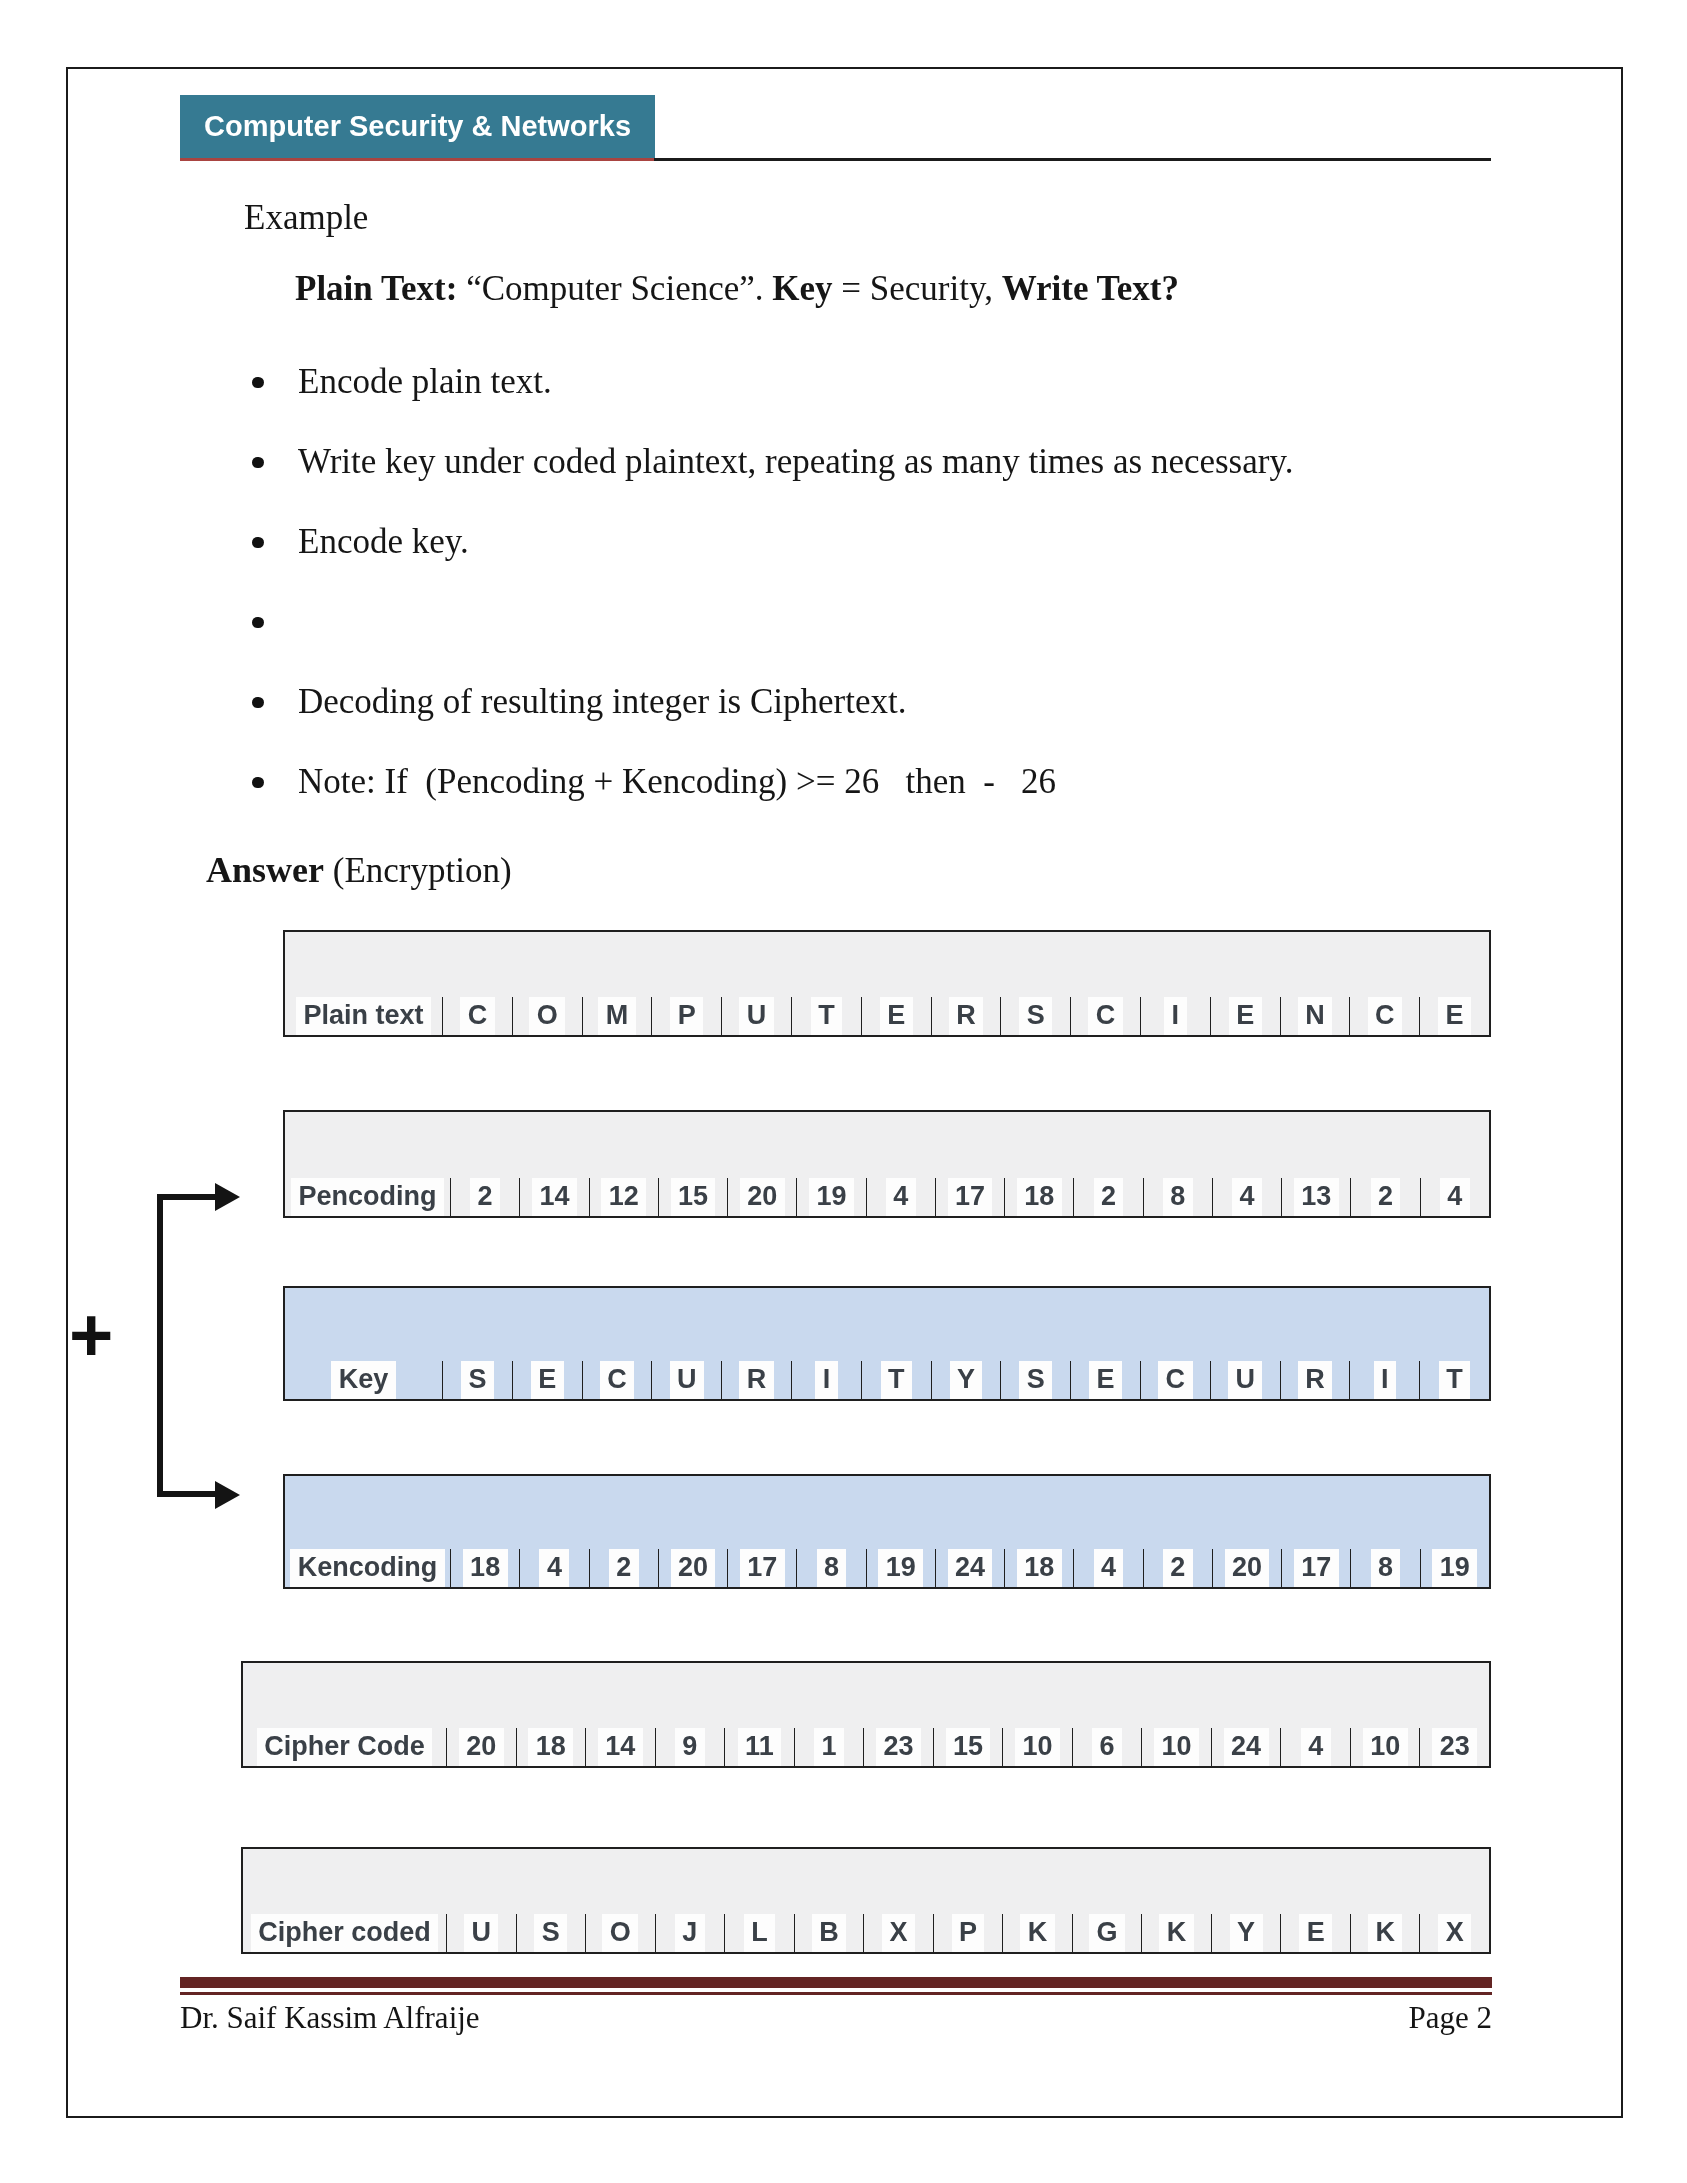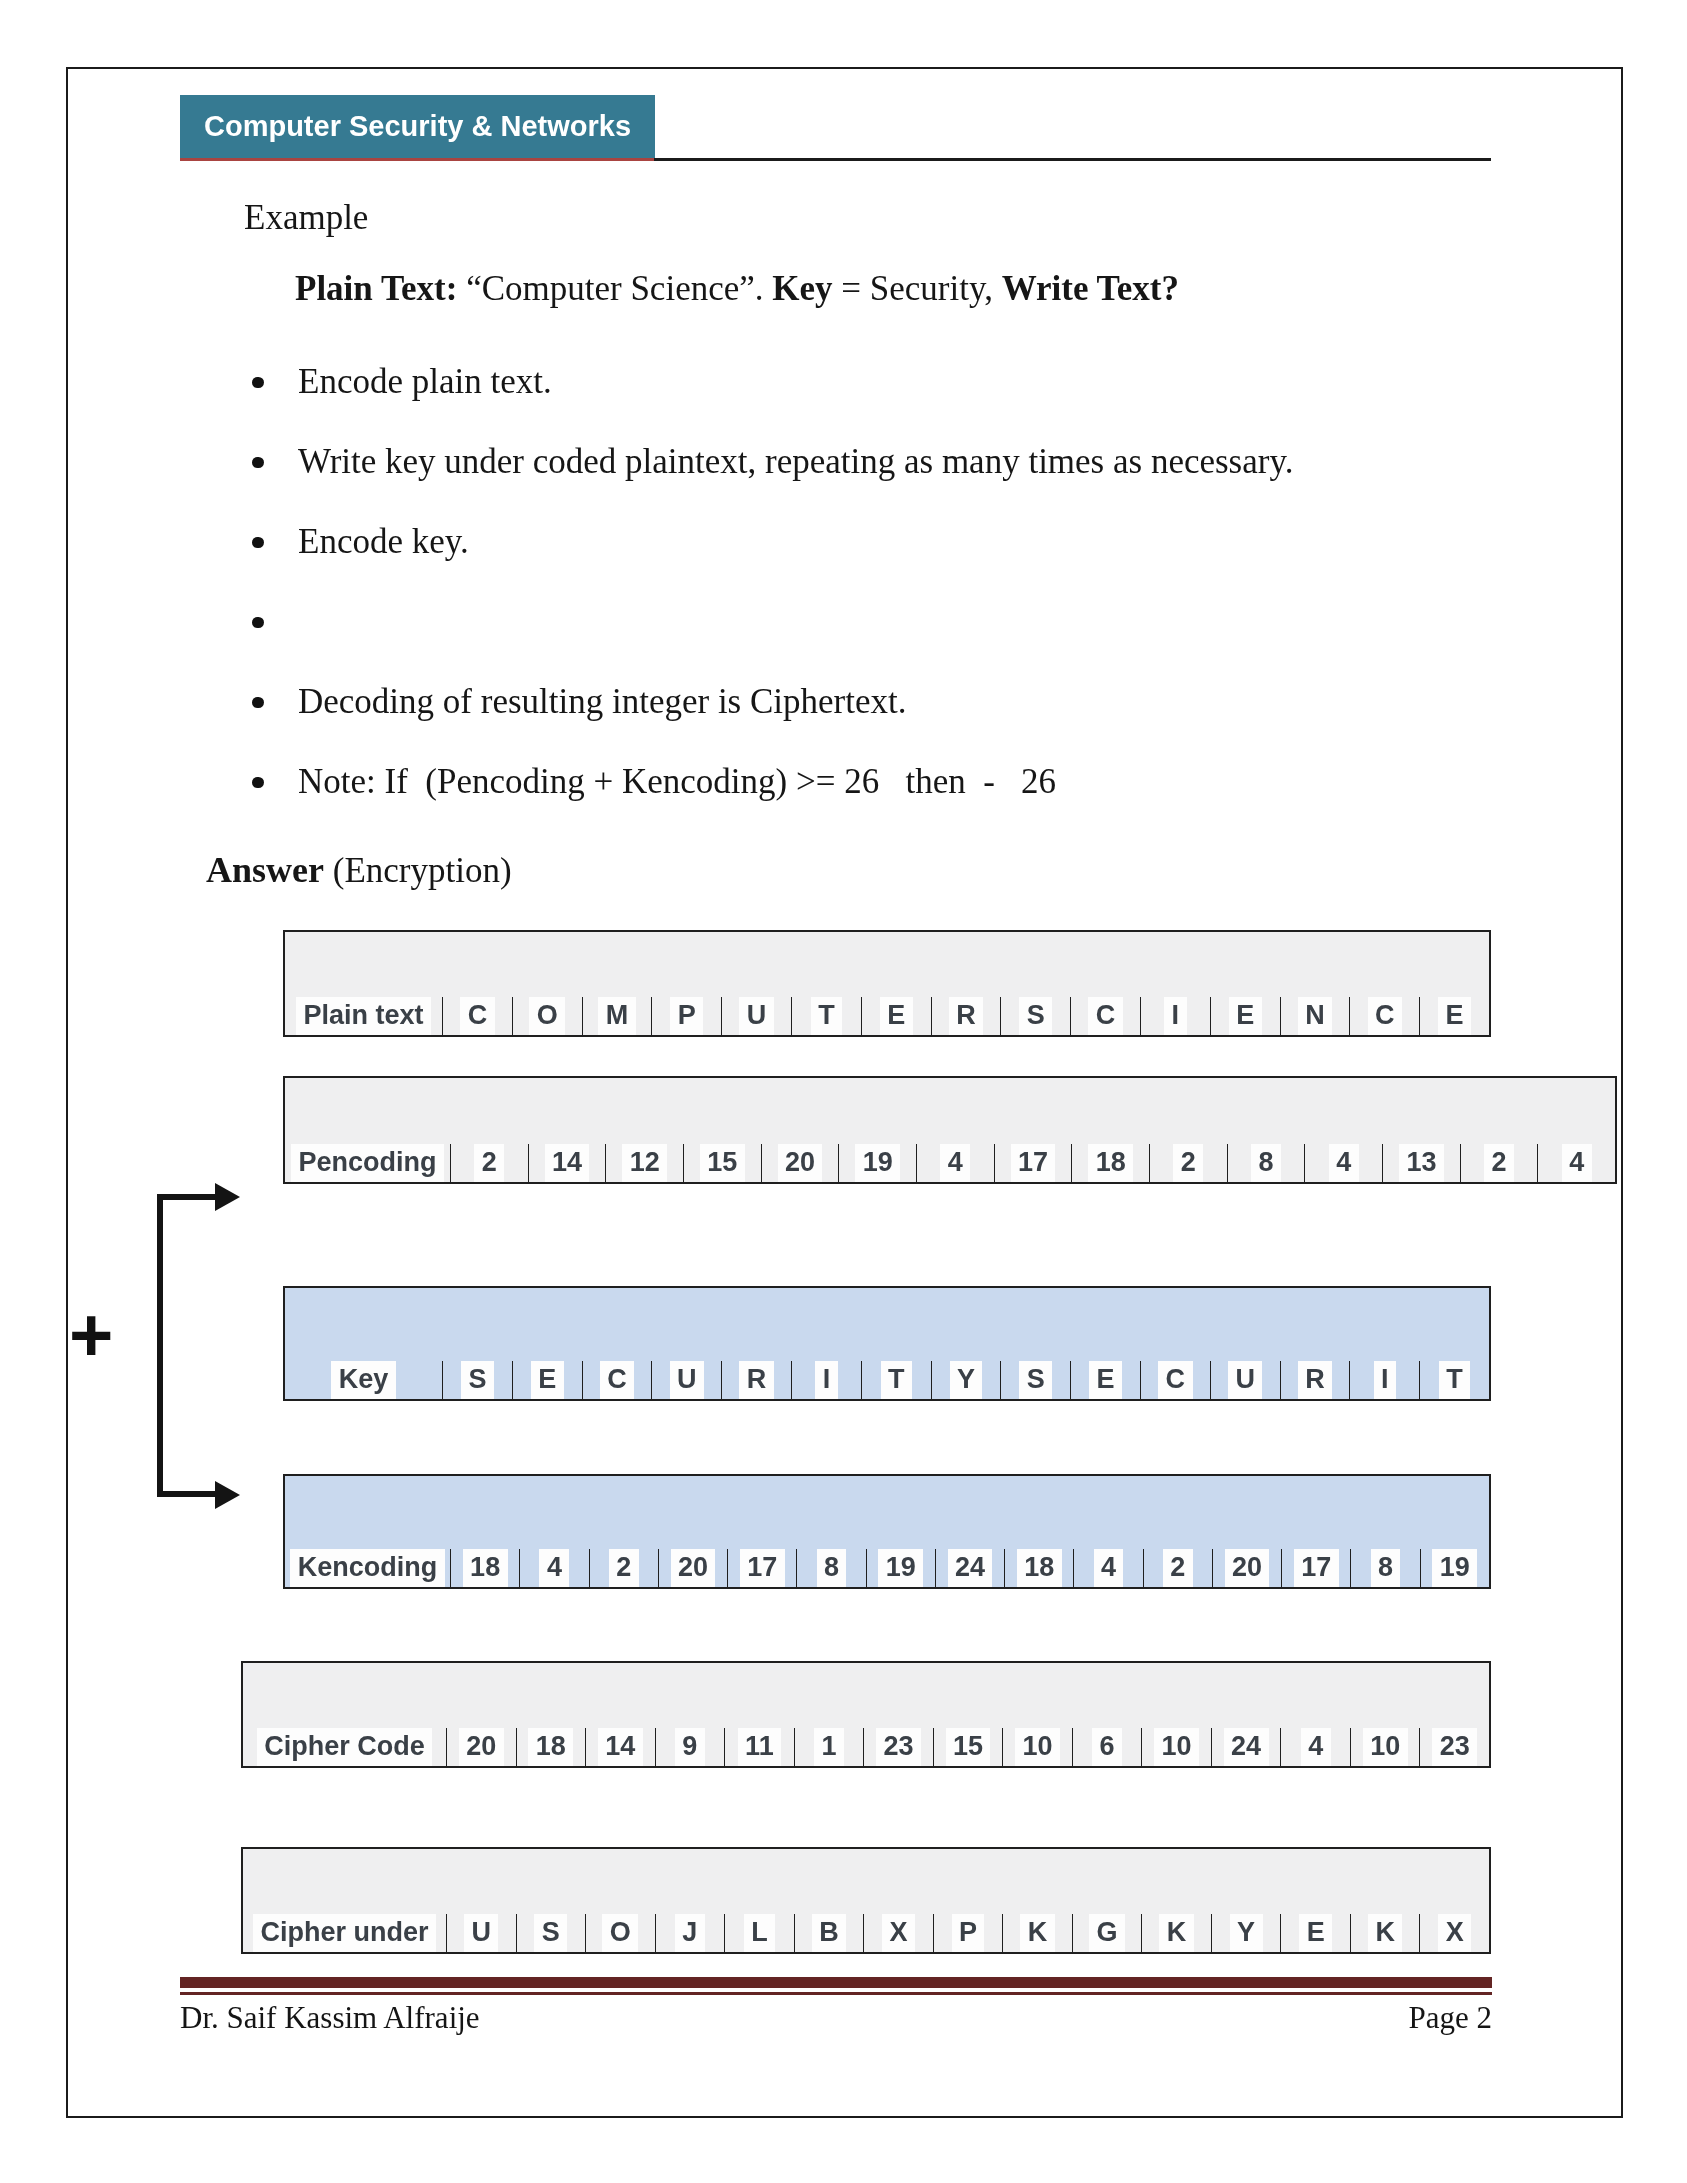--- a/index.html
+++ b/index.html
@@ -28,21 +28,21 @@
   
   .ctable{position:absolute;display:flex;border:2.5px solid #1f1f1f;box-sizing:border-box;
           font-family:"Liberation Sans", sans-serif;font-weight:bold;color:#3a4047;align-items:flex-end;}
   .ctable .cell{border-left:1.6px solid #1f1f1f;flex:1 1 0;display:flex;align-items:center;
                 justify-content:center;font-size:27px;}
   .ctable .cell:first-child{border-left:none;}
   .ctable.gray{background:#efeff0;}
   .ctable.blue{background:#c9d9ee;}
   .hl{background:#fdfdfd;padding:4.1px 7.4px;line-height:1.1;white-space:nowrap;}
   #t-plain   {left:283px;top:930px;width:1208px;height:107px;}
-  #t-penc    {left:283px;top:1076px;width:1334px;height:108px;}
+  #t-penc    {left:283px;top:1110px;width:1208px;height:108px;}
   #t-key     {left:283px;top:1286px;width:1208px;height:115px;}
   #t-kenc    {left:283px;top:1474px;width:1208px;height:115px;}
   #t-ccode   {left:241px;top:1661px;width:1250px;height:107px;}
   #t-ctext   {left:241px;top:1847px;width:1250px;height:107px;}
   
   #plus-sign{position:absolute;left:69px;top:1297px;font-family:"Liberation Sans", sans-serif;
              font-weight:bold;font-size:76px;line-height:76px;color:#111;}
   .bar{position:absolute;background:#141414;}
   #brk-v{left:157px;top:1196px;width:5.8px;height:300px;}
   #brk-top{left:157px;top:1194px;width:59px;height:5.8px;}
@@ -340,21 +340,21 @@
       </div>
       <div class="cell">
         <span class="hl">10</span>
       </div>
       <div class="cell">
         <span class="hl">23</span>
       </div>
     </div>
   <div id="t-ctext" class="ctable gray">
       <div class="cell" style="flex: 0 0 203px;">
-        <span class="hl">Cipher under</span>
+        <span class="hl">Cipher coded</span>
       </div>
       <div class="cell">
         <span class="hl">U</span>
       </div>
       <div class="cell">
         <span class="hl">S</span>
       </div>
       <div class="cell">
         <span class="hl">O</span>
       </div>

